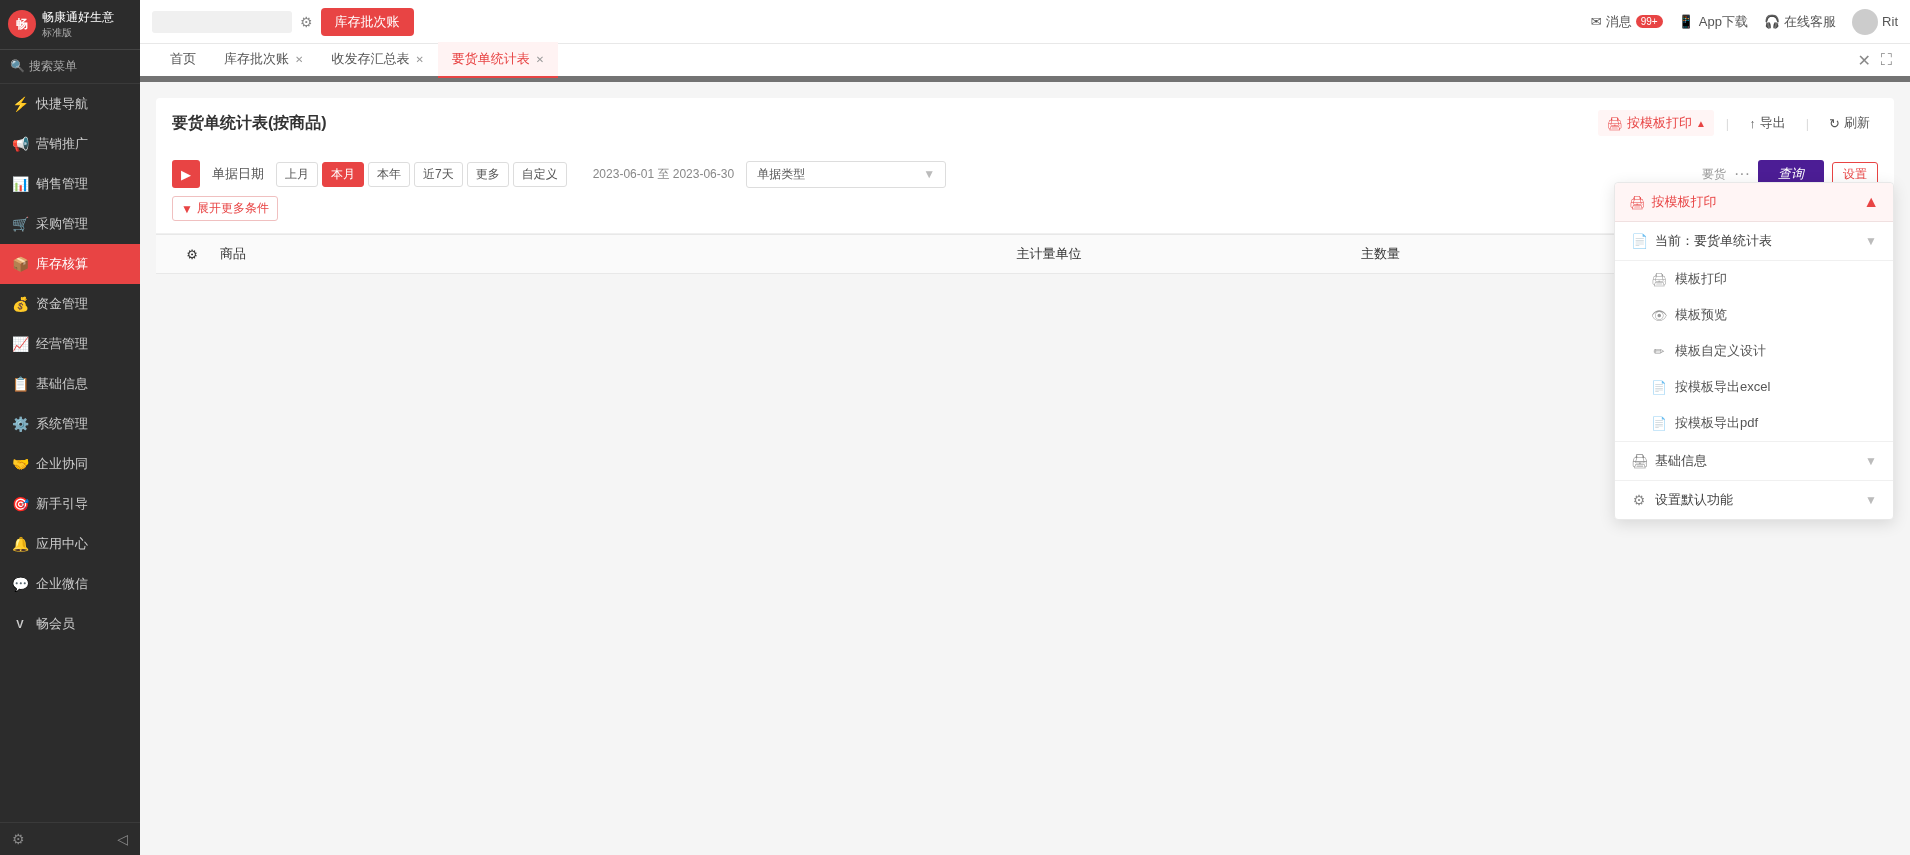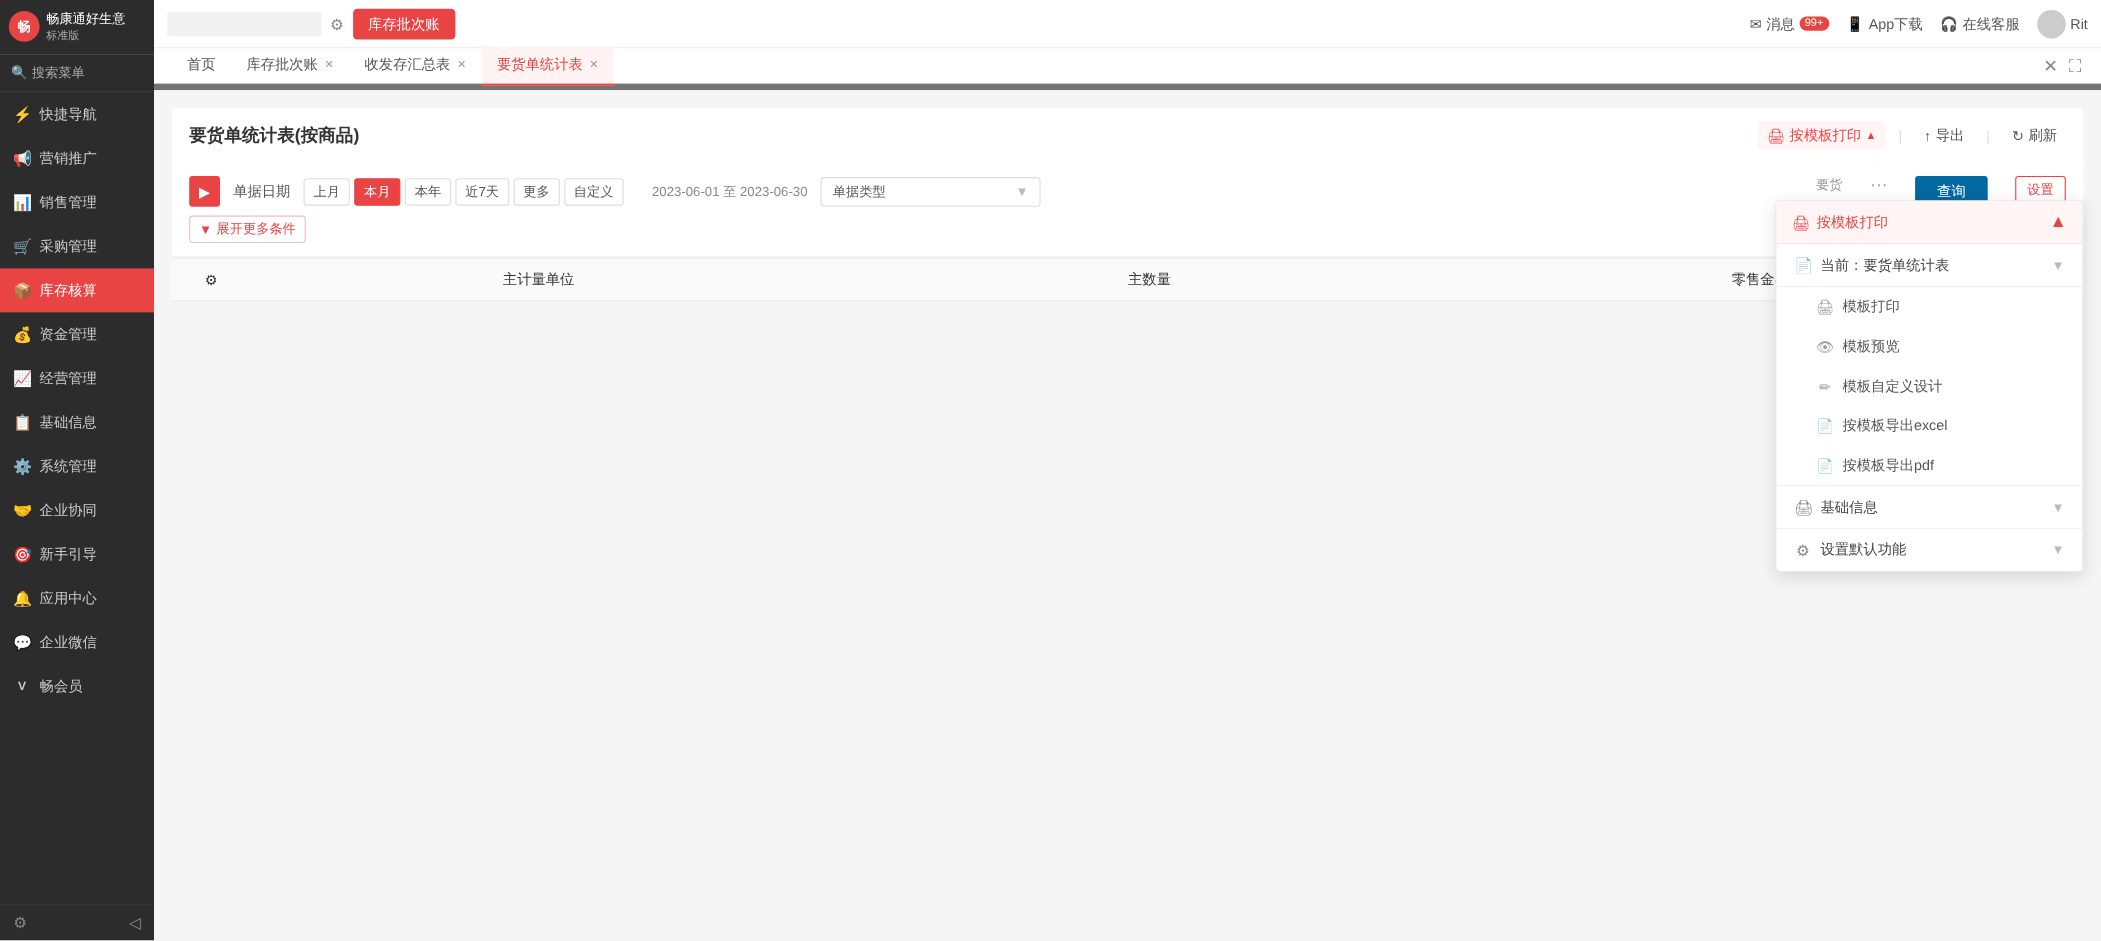--- a/index.html
+++ b/index.html
@@ -224,22 +224,22 @@
     }
 
     
     .settings-btn {
       background: #fff; border: 1px solid #e84444; color: #e84444;
       padding: 3px 10px; border-radius: 3px; font-size: 12px; cursor: pointer;
     }
 
     
     .query-btn {
-      background: #0369a1; color: #fff; border: none;
-      padding: 5px 20px; border-radius: 3px; font-size: 13px; cursor: pointer;
+      background: #4c1d95; color: #fff; border: none;
+      padding: 5px 20px; border-radius: 3px; font-size: 13px; cursor: pointer; font-style: italic;
     }
   </style>
 </head>
 <body>
 
 <div class="sidebar">
   <div class="sidebar-logo">
     <div class="logo-icon">
       <span>畅</span>
     </div>
@@ -410,39 +410,40 @@
           <button class="date-btn">自定义</button>
           <span class="date-range">2023-06-01 至 2023-06-30</span>
         </div>
 
         <div class="filter-select">
           <span>单据类型</span>
           <span style="flex:1"></span>
           <span style="color:#bbb;">▼</span>
         </div>
 
-        <div style="margin-left:auto;display:flex;align-items:flex-start;gap:25px;">
+        <div style="margin-left:auto;display:flex;align-items:center;gap:8px;">
           <span style="font-size:12px;color:#999;">要货</span>
           <span style="color:#999;cursor:pointer;font-size:16px;">···</span>
           <button class="query-btn">查询</button>
           <button class="settings-btn">设置</button>
         </div>
       </div>
 
       <div style="display:flex;align-items:center;margin-top:8px;">
         <div class="expand-btn">
           <span>▼</span>
           <span>展开更多条件</span>
         </div>
       </div>
     </div>
 
     <div class="table-area">
       <div class="table-header">
         <div class="th gear-th">⚙</div>
+        <div class="th product-th">商品</div>
         <div class="th">主计量单位</div>
         <div class="th">主数量</div>
         <div class="th">零售金额</div>
       </div>
 
     </div>
 
     <div class="dropdown-panel">
       <div class="dropdown-header">
         <div class="dropdown-header-title">

